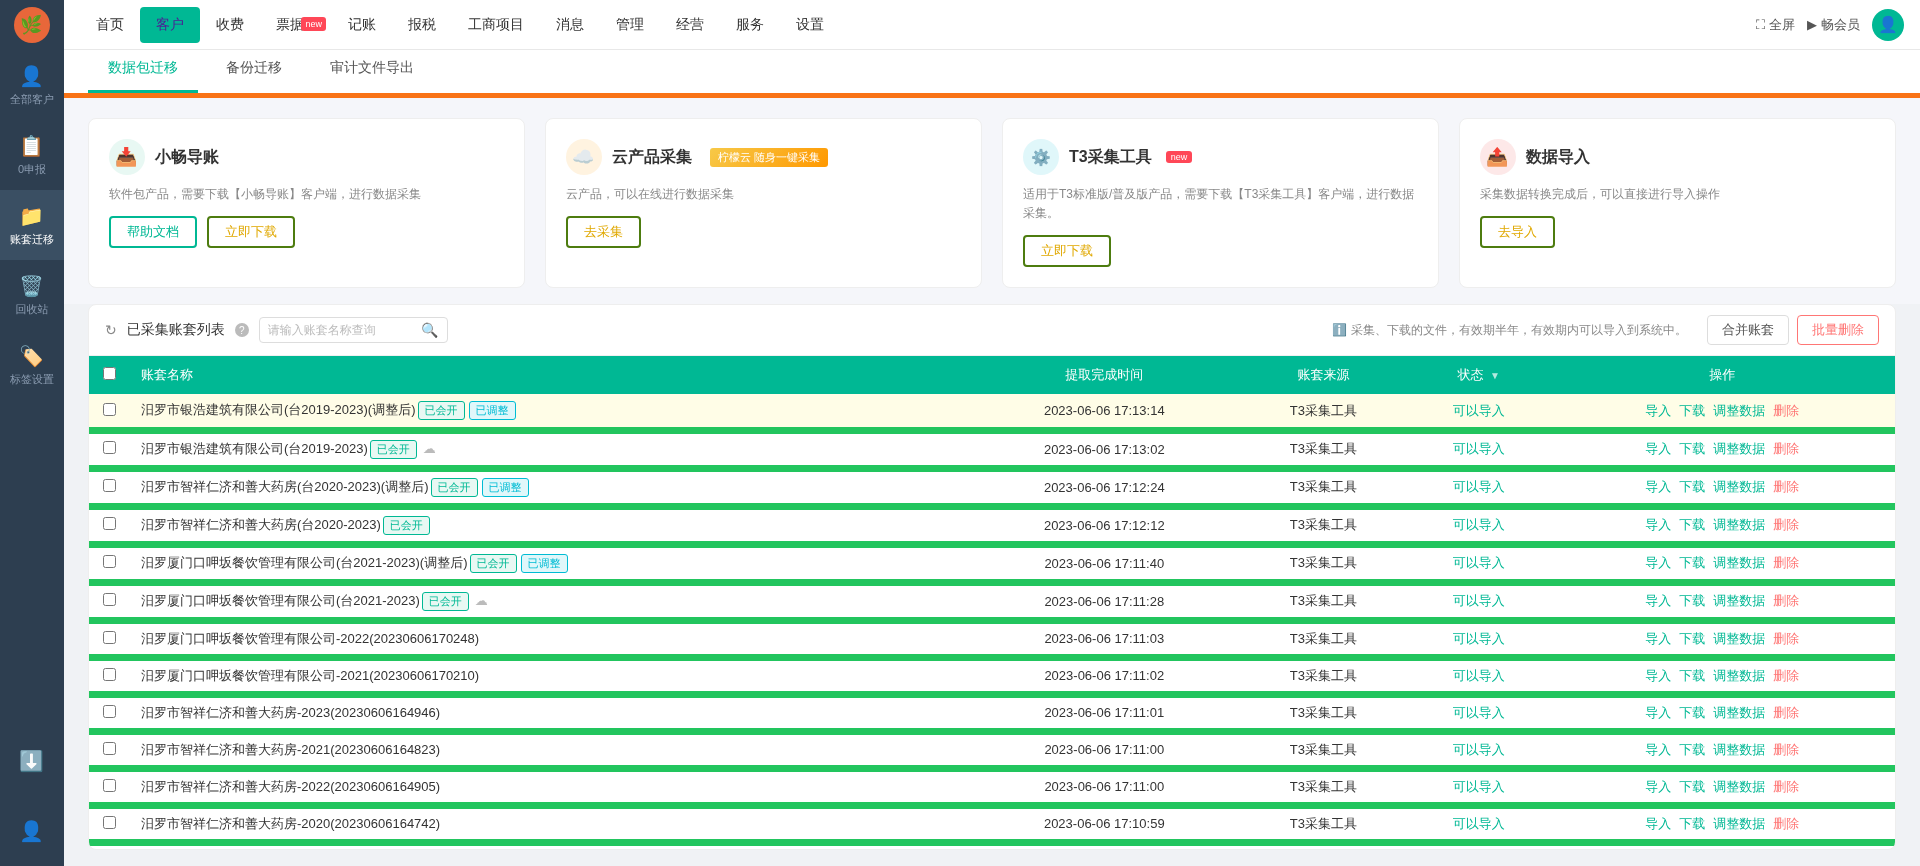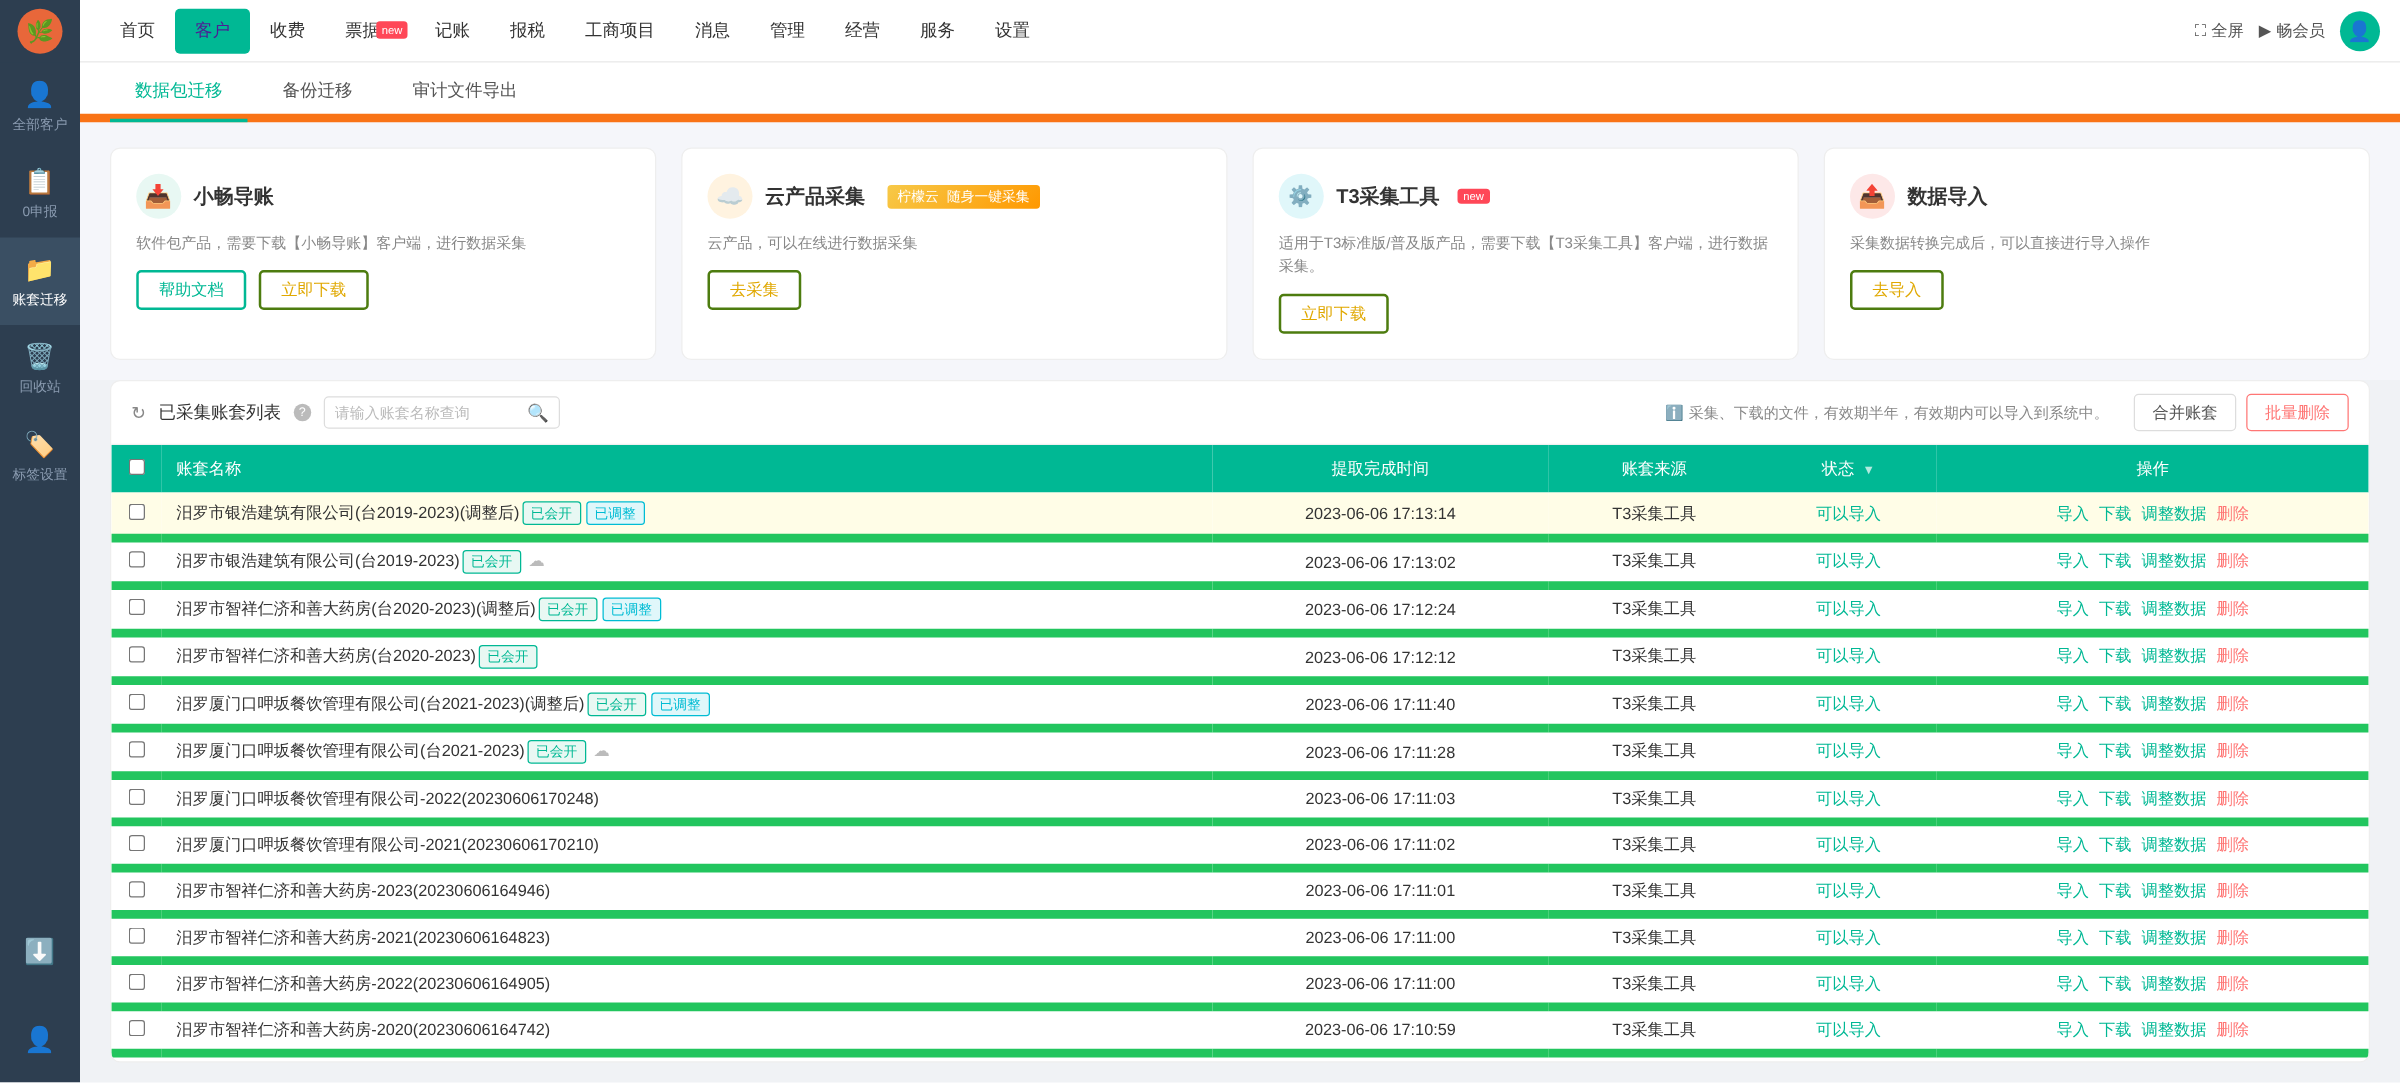--- a/index.html
+++ b/index.html
@@ -135,23 +135,23 @@
       flex: 1;
       padding: 0;
       overflow: hidden;
       display: flex;
       flex-direction: column;
     }
 
     
     .sub-tabs {
       background: #fff;
-      border-bottom: 7px solid #f97316;
-      display: flex;
-      align-items: flex-start;
+      border-bottom: 5px solid #f97316;
+      display: flex;
+      align-items: flex-end;
       padding: 0 24px;
       height: 48px;
       flex-shrink: 0;
     }
     .sub-tab {
       padding: 0 20px;
       height: 48px;
       display: flex;
       align-items: center;
       font-size: 14px;
@@ -215,21 +215,20 @@
       border-radius: 3px;
       margin-left: 4px;
     }
     .card-promo-badge {
       background: linear-gradient(135deg, #f7c948, #ff9800);
       color: white;
       font-size: 11px;
       padding: 2px 8px;
       border-radius: 3px;
       margin-left: 8px;
-      font-family: Liberation Mono, monospace;
     }
     .card-desc {
       font-size: 12px;
       color: #888;
       line-height: 1.6;
       margin-bottom: 12px;
     }
     .card-actions {
       display: flex;
       gap: 10px;

